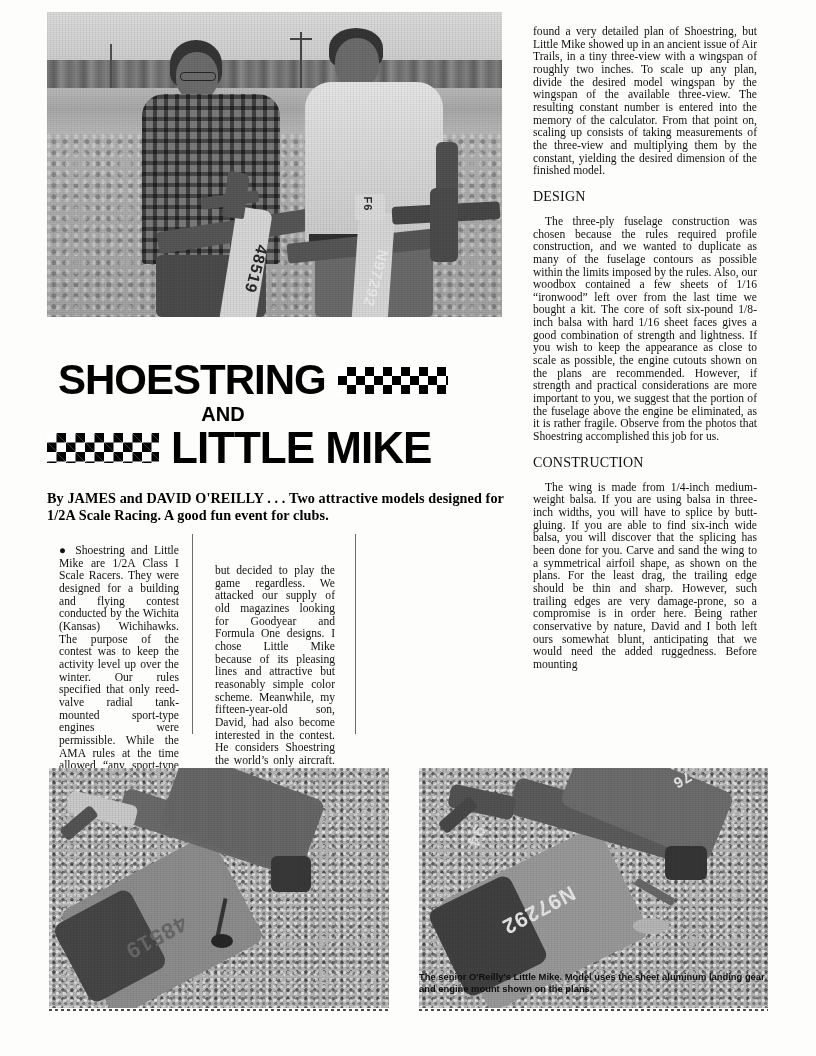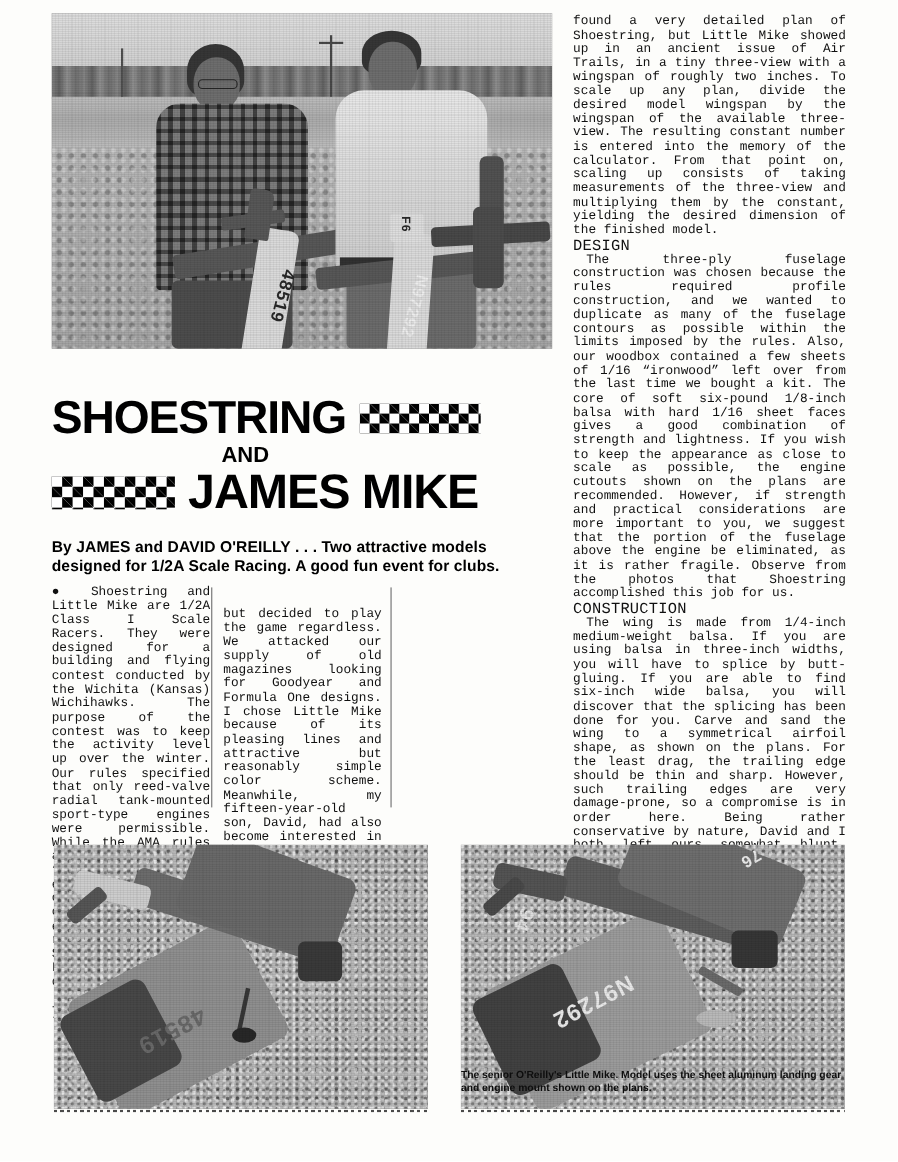--- a/index.html
+++ b/index.html
@@ -120,38 +120,38 @@
   .flag {
     display: inline-block;
     background-image:
       linear-gradient(45deg, #000 25%, transparent 25%, transparent 75%, #000 75%),
       linear-gradient(45deg, #000 25%, transparent 25%, transparent 75%, #000 75%);
     background-color: #fff;
     border: 0;
   }
   .byline {
     position: absolute;
-    font-family: Liberation Sans, sans-serif;
+    font-family: Liberation Serif, serif;
     font-weight: 700;
     font-size: 14.2px;
     line-height: 17px;
     letter-spacing: .1px;
     color: #000;
   }
   .bodycol {
     position: absolute;
     font-family: "Liberation Serif", serif;
     font-size: 11.6px;
     line-height: 12.65px;
     text-align: justify;
     color: #101010;
     -webkit-hyphens: none;
     hyphens: none;
   }
-  .bodycol p { margin: 0; font-family: Liberation Mono, monospace; }
+  .bodycol p { margin: 12px; }
   .bodycol p.indent { text-indent: 12px; }
   .sechead {
     font-family: "Liberation Serif", serif;
     font-size: 14px;
     line-height: 14px;
     margin-top: 7px;
     letter-spacing: .2px;
   }
   .rule-v {
     position: absolute;
@@ -216,32 +216,32 @@
       <div class="mp-tail" style="left:44px;top:0px;width:22px;height:58px;background:#54544a;border-radius:6px 6px 2px 2px;"></div>
       <div class="mp-wing" style="left:0px;top:62px;width:108px;height:18px;background:#4b4b42;transform:rotate(-3deg);border-radius:4px;"></div>
       <div class="mp-fuse" style="left:38px;top:46px;width:28px;height:74px;background:#4f4f46;border-radius:6px;"></div>
     </div>
 
     <div class="noise"></div>
   </div>
 
 
   <div class="headline-block" style="left:47px; top:358px; width:460px;">
-    <div class="hl-line" style="height:44px;">
+    <div class="hl-line" style="height:44px;margin-left:11px;">
       <span class="hl-word" style="font-size:42px; line-height:44px;">SHOESTRING</span>
       <span class="flag" style="width:110px; height:27px; margin-left:12px;
                    background-size:18px 18px; background-position:0 0, 9px 9px;"></span>
     </div>
     <div class="hl-line" style="height:23px; justify-content:center; padding-right:108px;">
       <span class="hl-word" style="font-size:20px; line-height:22px; letter-spacing:0;">AND</span>
     </div>
     <div class="hl-line" style="height:46px;">
       <span class="flag" style="width:112px; height:30px; margin-right:12px;
                    background-size:19px 19px; background-position:0 0, 9.5px 9.5px;"></span>
-      <span class="hl-word" style="font-size:44px; line-height:46px;">JAMES MIKE</span>
+      <span class="hl-word" style="font-size:44px; line-height:46px;">LITTLE MIKE</span>
     </div>
   </div>
 
   <div class="byline" style="left:47px; top:490px; width:458px;">By JAMES and DAVID O'REILLY . . . Two attractive models designed for 1/2A Scale Racing. A good fun event for clubs.</div>
 
   <div class="bodycol" style="left:47px; top:533px; width:144px; height:205px;">
     <p>● Shoestring and Little Mike are 1/2A Class I Scale Racers. They were designed for a building and flying contest conducted by the Wichita (Kansas) Wichihawks. The purpose of the contest was to keep the activity level up over the winter. Our rules specified that only reed-valve radial tank-mounted sport-type engines were permissible. While the AMA rules at the time allowed “any sport-type 1/2A engine”, they were changed for 1978 to coincide almost exactly with the rules under which Shoestring and Little Mike were designed.</p>
     <p class="indent">I fly more free flight than control line,</p>
   </div>
 

